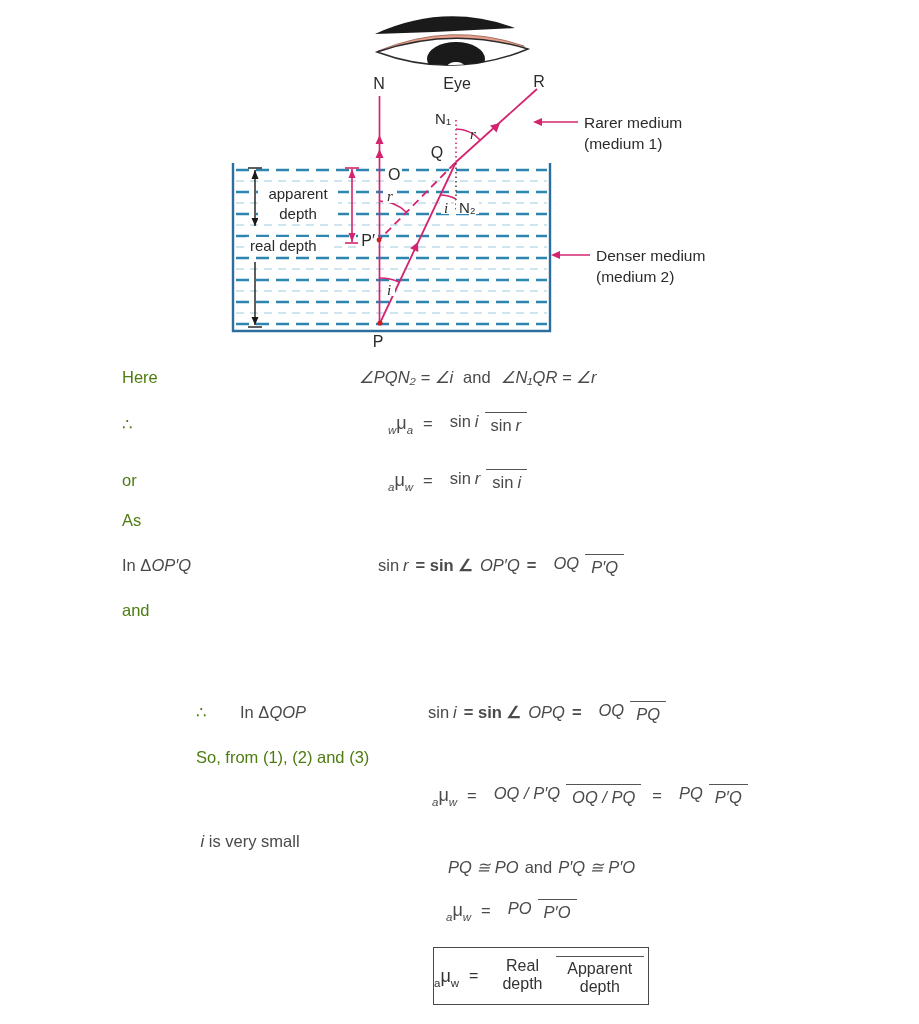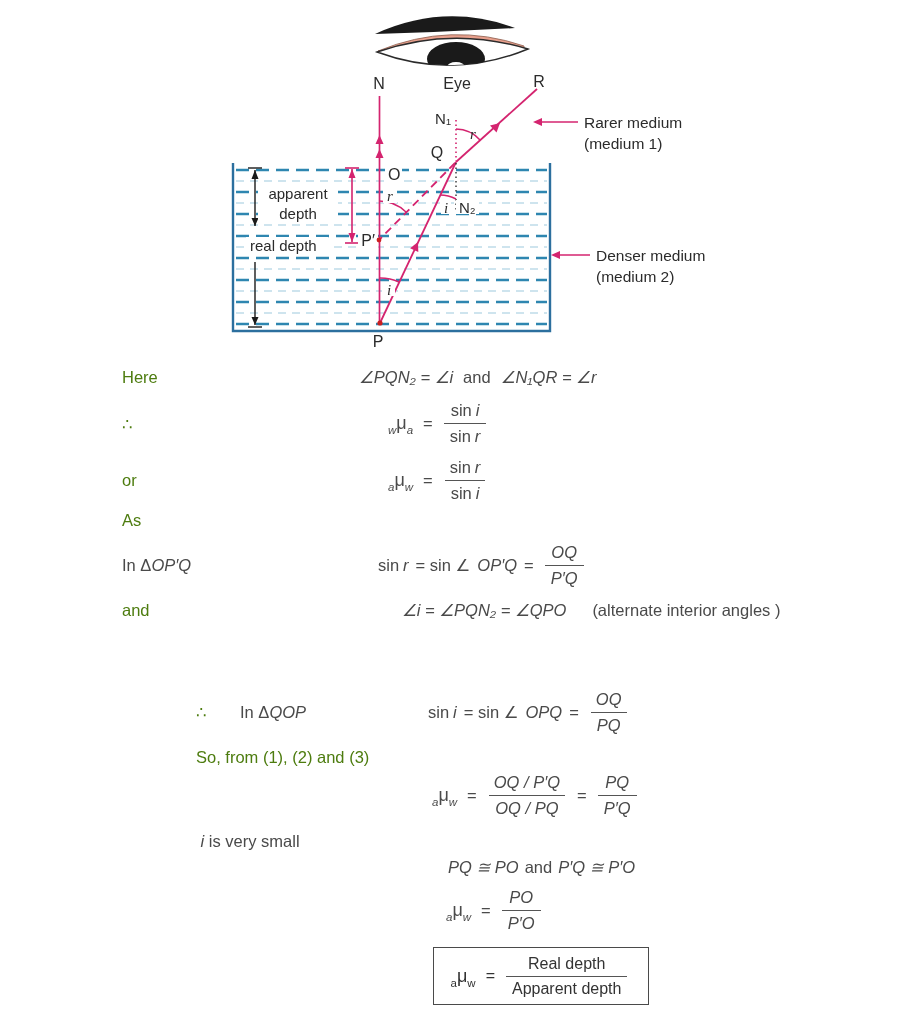--- a/index.html
+++ b/index.html
@@ -4,29 +4,29 @@
 <style>
   html,body{margin:0;padding:0;background:#fff;}
   #page{position:relative;width:919px;height:1024px;background:#fff;
         font-family:"Liberation Sans",sans-serif;overflow:hidden;}
   svg text{font-family:"Liberation Sans",sans-serif;fill:#2b2b2b;}
   svg text.ital{font-family:"Liberation Serif",serif;font-style:italic;}
   .lab,.txt{position:absolute;color:#4d7c0f;font-size:16.5px;white-space:nowrap;}
   .eqf{position:absolute;display:flex;align-items:center;color:#4a4a4a;
        font-size:16.5px;white-space:nowrap;}
   .eqf i, .lab i, .txt i{}
-  .frac{display:inline-flex;flex-direction:column;align-items:center;text-align:center;margin:0 4px;}
+  .frac{display:inline-flex;flex-direction:row;align-items:center;text-align:center;margin:0 4px;}
   .frac .num{padding:0 6px 3px;}
   .frac .den{border-top:1.5px solid #555;padding:3px 6px 0;}
   .mu{display:inline-flex;align-items:baseline;margin-right:3px;}
   .mu .ps,.mu .ss{font-size:11.5px;font-style:italic;position:relative;bottom:-5px;}
   .mu .m{font-size:18px;font-style:normal;}
   .eqs{margin:0 7px;}
   .fn{margin-right:4px;}
-  .op{margin:0 7px;}
+  .op{margin:0 7px;font-weight:bold;}
   .gap{margin:0 10px;}
   .resbox{position:absolute;left:433px;top:947px;width:216px;height:58px;
           border:1.6px solid #4a4a4a;box-sizing:border-box;display:flex;
           align-items:center;justify-content:center;color:#333;font-size:16px;}
   .resbox .ps,.resbox .ss{font-style:normal;}
 </style>
 </head>
 <body>
 
 <div id="page">
@@ -204,24 +204,20 @@
     <span class="op">= sin ∠</span>
       <i>OP′Q</i>
     <span class="op">=</span>
     <span class="frac">
       <span class="num"><i>OQ</i></span>
       <span class="den"><i>P′Q</i></span>
     </span>
   </div>
 
   <span class="lab" style="left:122px;top:601px">and</span>
-  <div class="eqf" style="left:402px;top:601px">
-    <i>∠i = ∠PQN₂ = ∠QPO</i>
-    <span style="margin-left:26px">(alternate interior angles )</span>
-  </div>
 
   <span class="lab" style="left:196px;top:703px">∴</span>
   <div class="eqf" style="left:240px;top:703px">
     <span>In Δ</span>
       <i>QOP</i>
   </div>
   <div class="eqf" style="left:428px;top:688px;height:48px">
     <span class="fn">sin</span>
       <i>i</i>
     <span class="op">= sin ∠</span>

